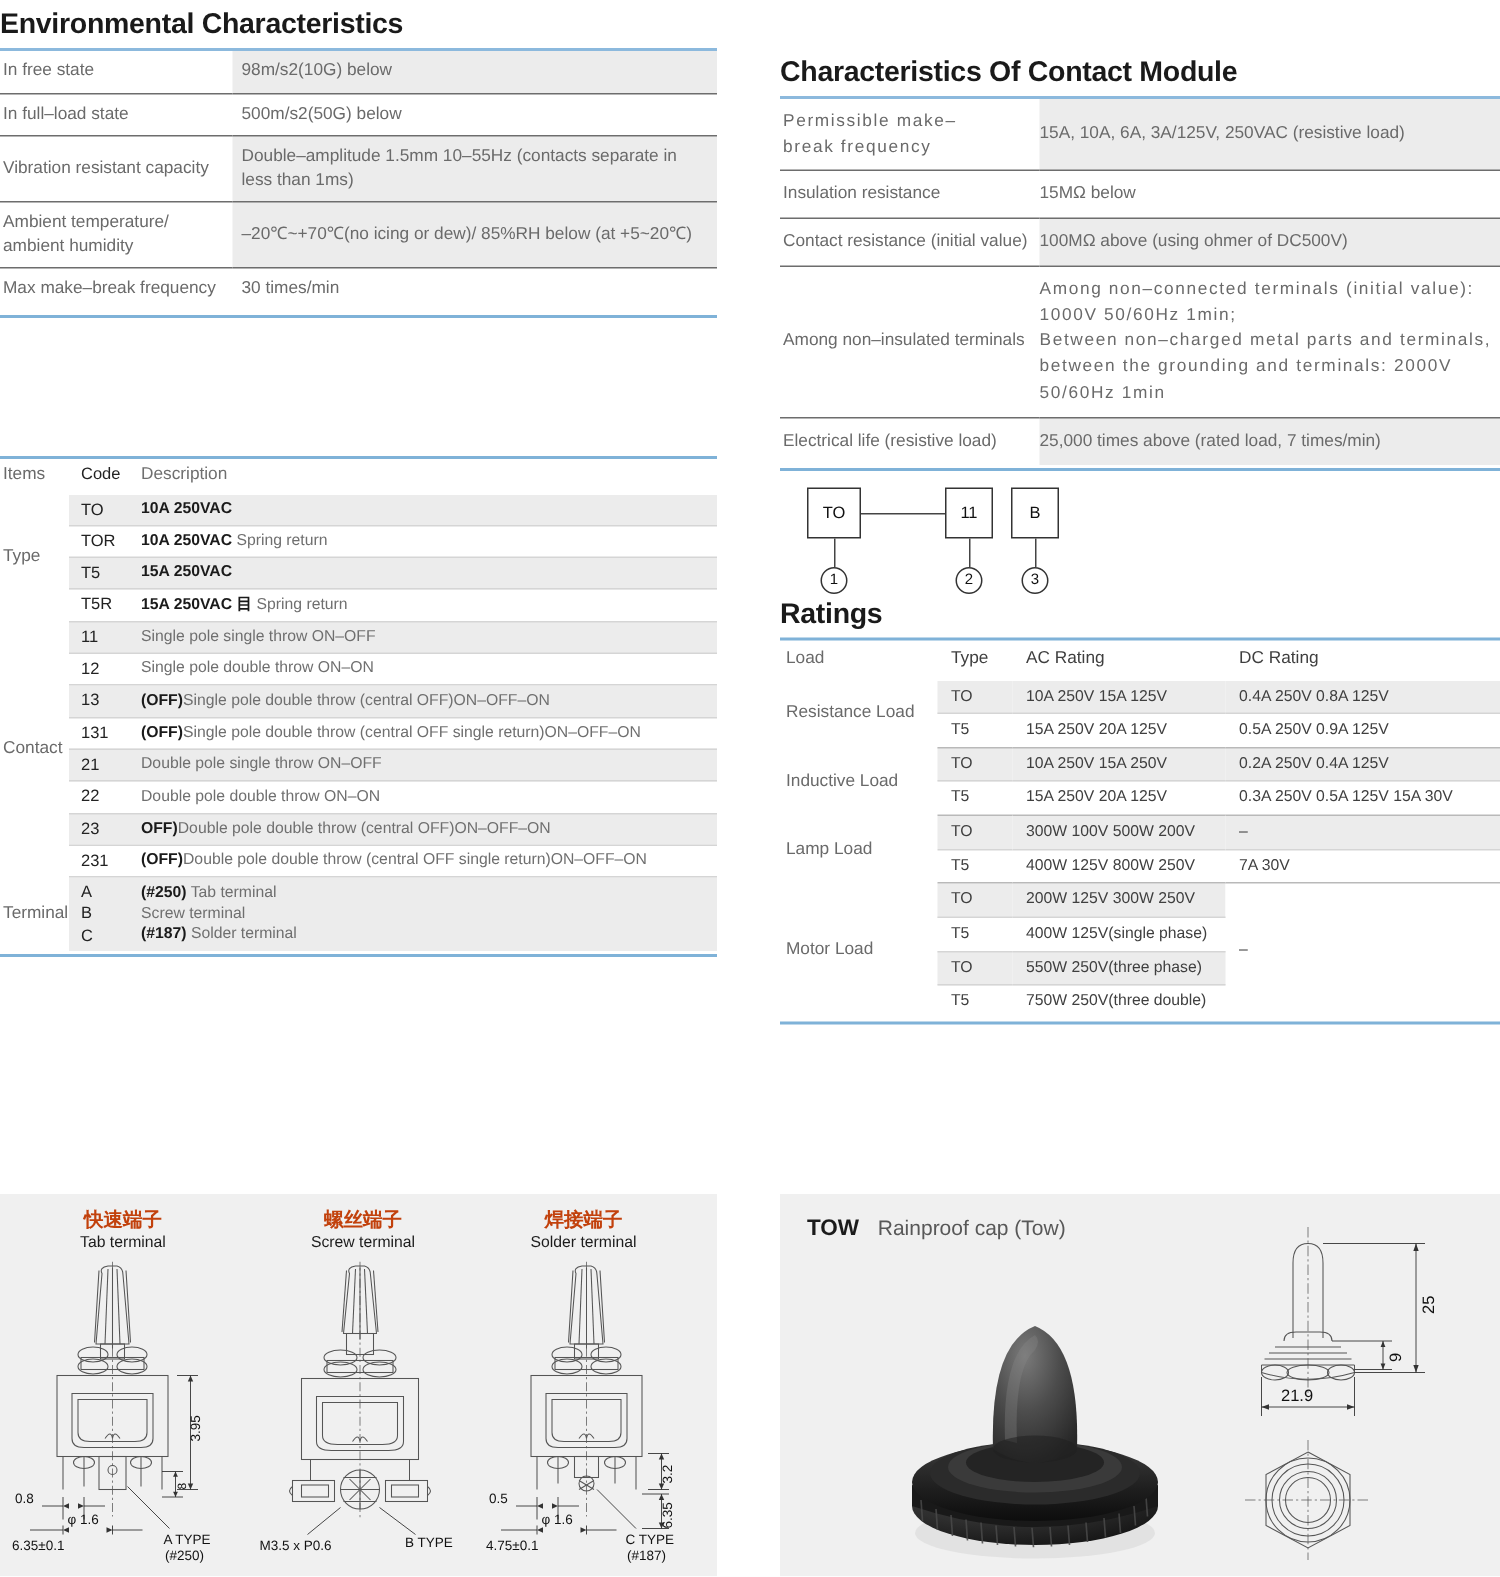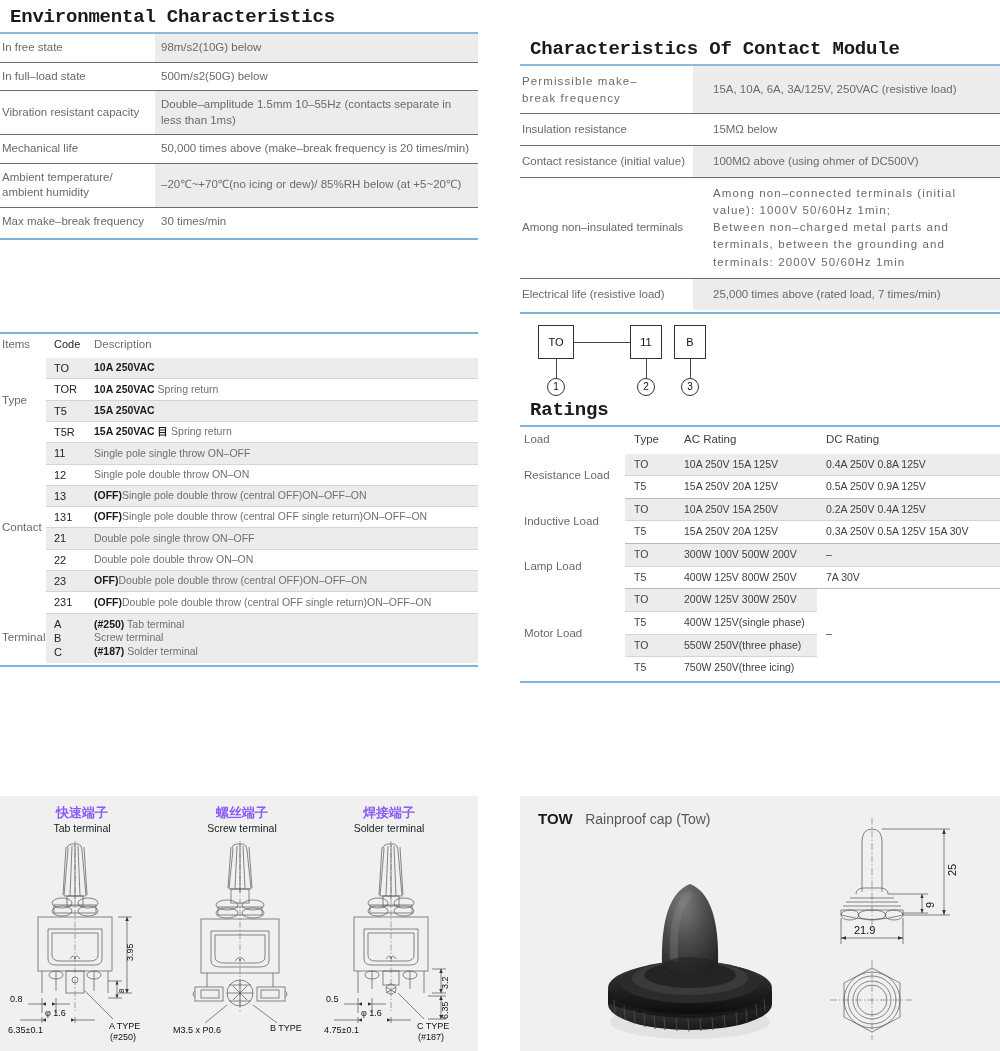--- a/index.html
+++ b/index.html
@@ -16,23 +16,22 @@
     overflow: hidden;
   }
   .col-left  { position: absolute; left: 0px;   top: 0; width: 478px; }
   .col-right { position: absolute; left: 520px; top: 0; width: 480px; margin-top: 32px; }
 
   h2.section-title {
     font-size: 19px;
     font-weight: bold;
     color: #1a1a1a;
     margin: 0;
-    padding: 6px 0 4px 10px;
+    padding: 6px 0 4px 0;
     letter-spacing: -0.2px;
-    font-family: Liberation Mono, monospace;
   }
 
   .rule-blue { height: 2px; background: #8cb9dd; width: 100%; }
   .rule-blue-thin { height: 2px; background: #7fb2d8; width: 100%; }
 
   
   table.spec {
     width: 100%;
     border-collapse: collapse;
     table-layout: fixed;
@@ -57,21 +56,21 @@
   table.spec2 { width: 100%; border-collapse: collapse; table-layout: fixed; }
   table.spec2 td {
     vertical-align: middle;
     font-size: 11.5px;
     color: #6a6a6a;
     padding: 7px 4px 7px 2px;
     border-bottom: 1px solid #6d6d6d;
     line-height: 1.45;
   }
   table.spec2 td.lbl { width: 173px; }
-  table.spec2 td.val { padding-left: 20px; }
+  table.spec2 td.val { padding-left: 0; }
   table.spec2 tr.shade td.val { background: #ececec; }
   table.spec2 tr:last-child td { border-bottom: none; }
 
   
   table.items {
     width: 100%;
     border-collapse: collapse;
     table-layout: fixed;
   }
   table.items td {
@@ -131,21 +130,21 @@
   table.ratings tr.shade td.ac,
   table.ratings tr.shade td.dc { background: #ececec; }
   table.ratings td.sepline { border-bottom: 1px solid #d5d5d5; }
   table.ratings td.loadsep { border-bottom: 1px solid #b9b9b9; }
 
   
   .figpanel {
     position: absolute;
     background: #f0f0f0;
   }
-  .fig-title-cn { font-size: 13px; color: #8b5cf6; text-align: center; font-weight: bold; }
+  .fig-title-cn { font-size: 13px; color: #c2410c; text-align: center; font-weight: bold; }
   .fig-title-en { font-size: 10.5px; color: #1c1c1c; text-align: center; }
   .dimtxt { font-size: 8px; fill: #111; font-family: "Liberation Sans", sans-serif; }
   .dimtxt-b { font-size: 9px; fill: #111; font-family: "Liberation Sans", sans-serif; }
   .cap-title { font-size: 15px; color: #1b1b1b; font-weight: bold; }
   .cap-sub   { font-size: 14px; color: #585858; text-align: center; }
 </style>
 </head>
 <body>
 
 <div class="page">
@@ -161,24 +160,20 @@
         <td class="lbl">In free state</td>
         <td class="val">98m/s2(10G) below</td>
       </tr>
       <tr>
         <td class="lbl">In full–load state</td>
         <td class="val">500m/s2(50G) below</td>
       </tr>
       <tr class="shade">
         <td class="lbl">Vibration resistant capacity</td>
         <td class="val">Double–amplitude 1.5mm 10–55Hz (contacts separate in less than 1ms)</td>
-      </tr>
-      <tr>
-        <td class="lbl">Mechanical life</td>
-        <td class="val">50,000 times above (make–break frequency is 20 times/min)</td>
       </tr>
       <tr class="shade">
         <td class="lbl lbl-strong" style="white-space:pre-line">Ambient temperature/
 ambient humidity</td>
         <td class="val">–20℃~+70℃(no icing or dew)/ 85%RH below (at +5~20℃)</td>
       </tr>
       <tr>
         <td class="lbl">Max make–break frequency</td>
         <td class="val">30 times/min</td>
       </tr>
@@ -374,21 +369,21 @@
       <tr>
         <td class="type sepline">T5</td>
         <td class="ac sepline">400W  125V(single phase)</td>
       </tr>
       <tr class="shade">
         <td class="type sepline">TO</td>
         <td class="ac sepline">550W  250V(three phase)</td>
       </tr>
       <tr>
         <td class="type">T5</td>
-        <td class="ac">750W  250V(three icing)</td>
+        <td class="ac">750W  250V(three double)</td>
       </tr>
     </tbody>
       </table>
     <div class="rule-blue-thin" style="margin-top:2px"></div>
   </div>
 
   <div class="figpanel" style="left:0px; top:796px; width:478px; height:255px;">
 
     <div style="position:absolute;left:8px;top:8px;width:148px;">
       <div class="fig-title-cn">快速端子</div>

